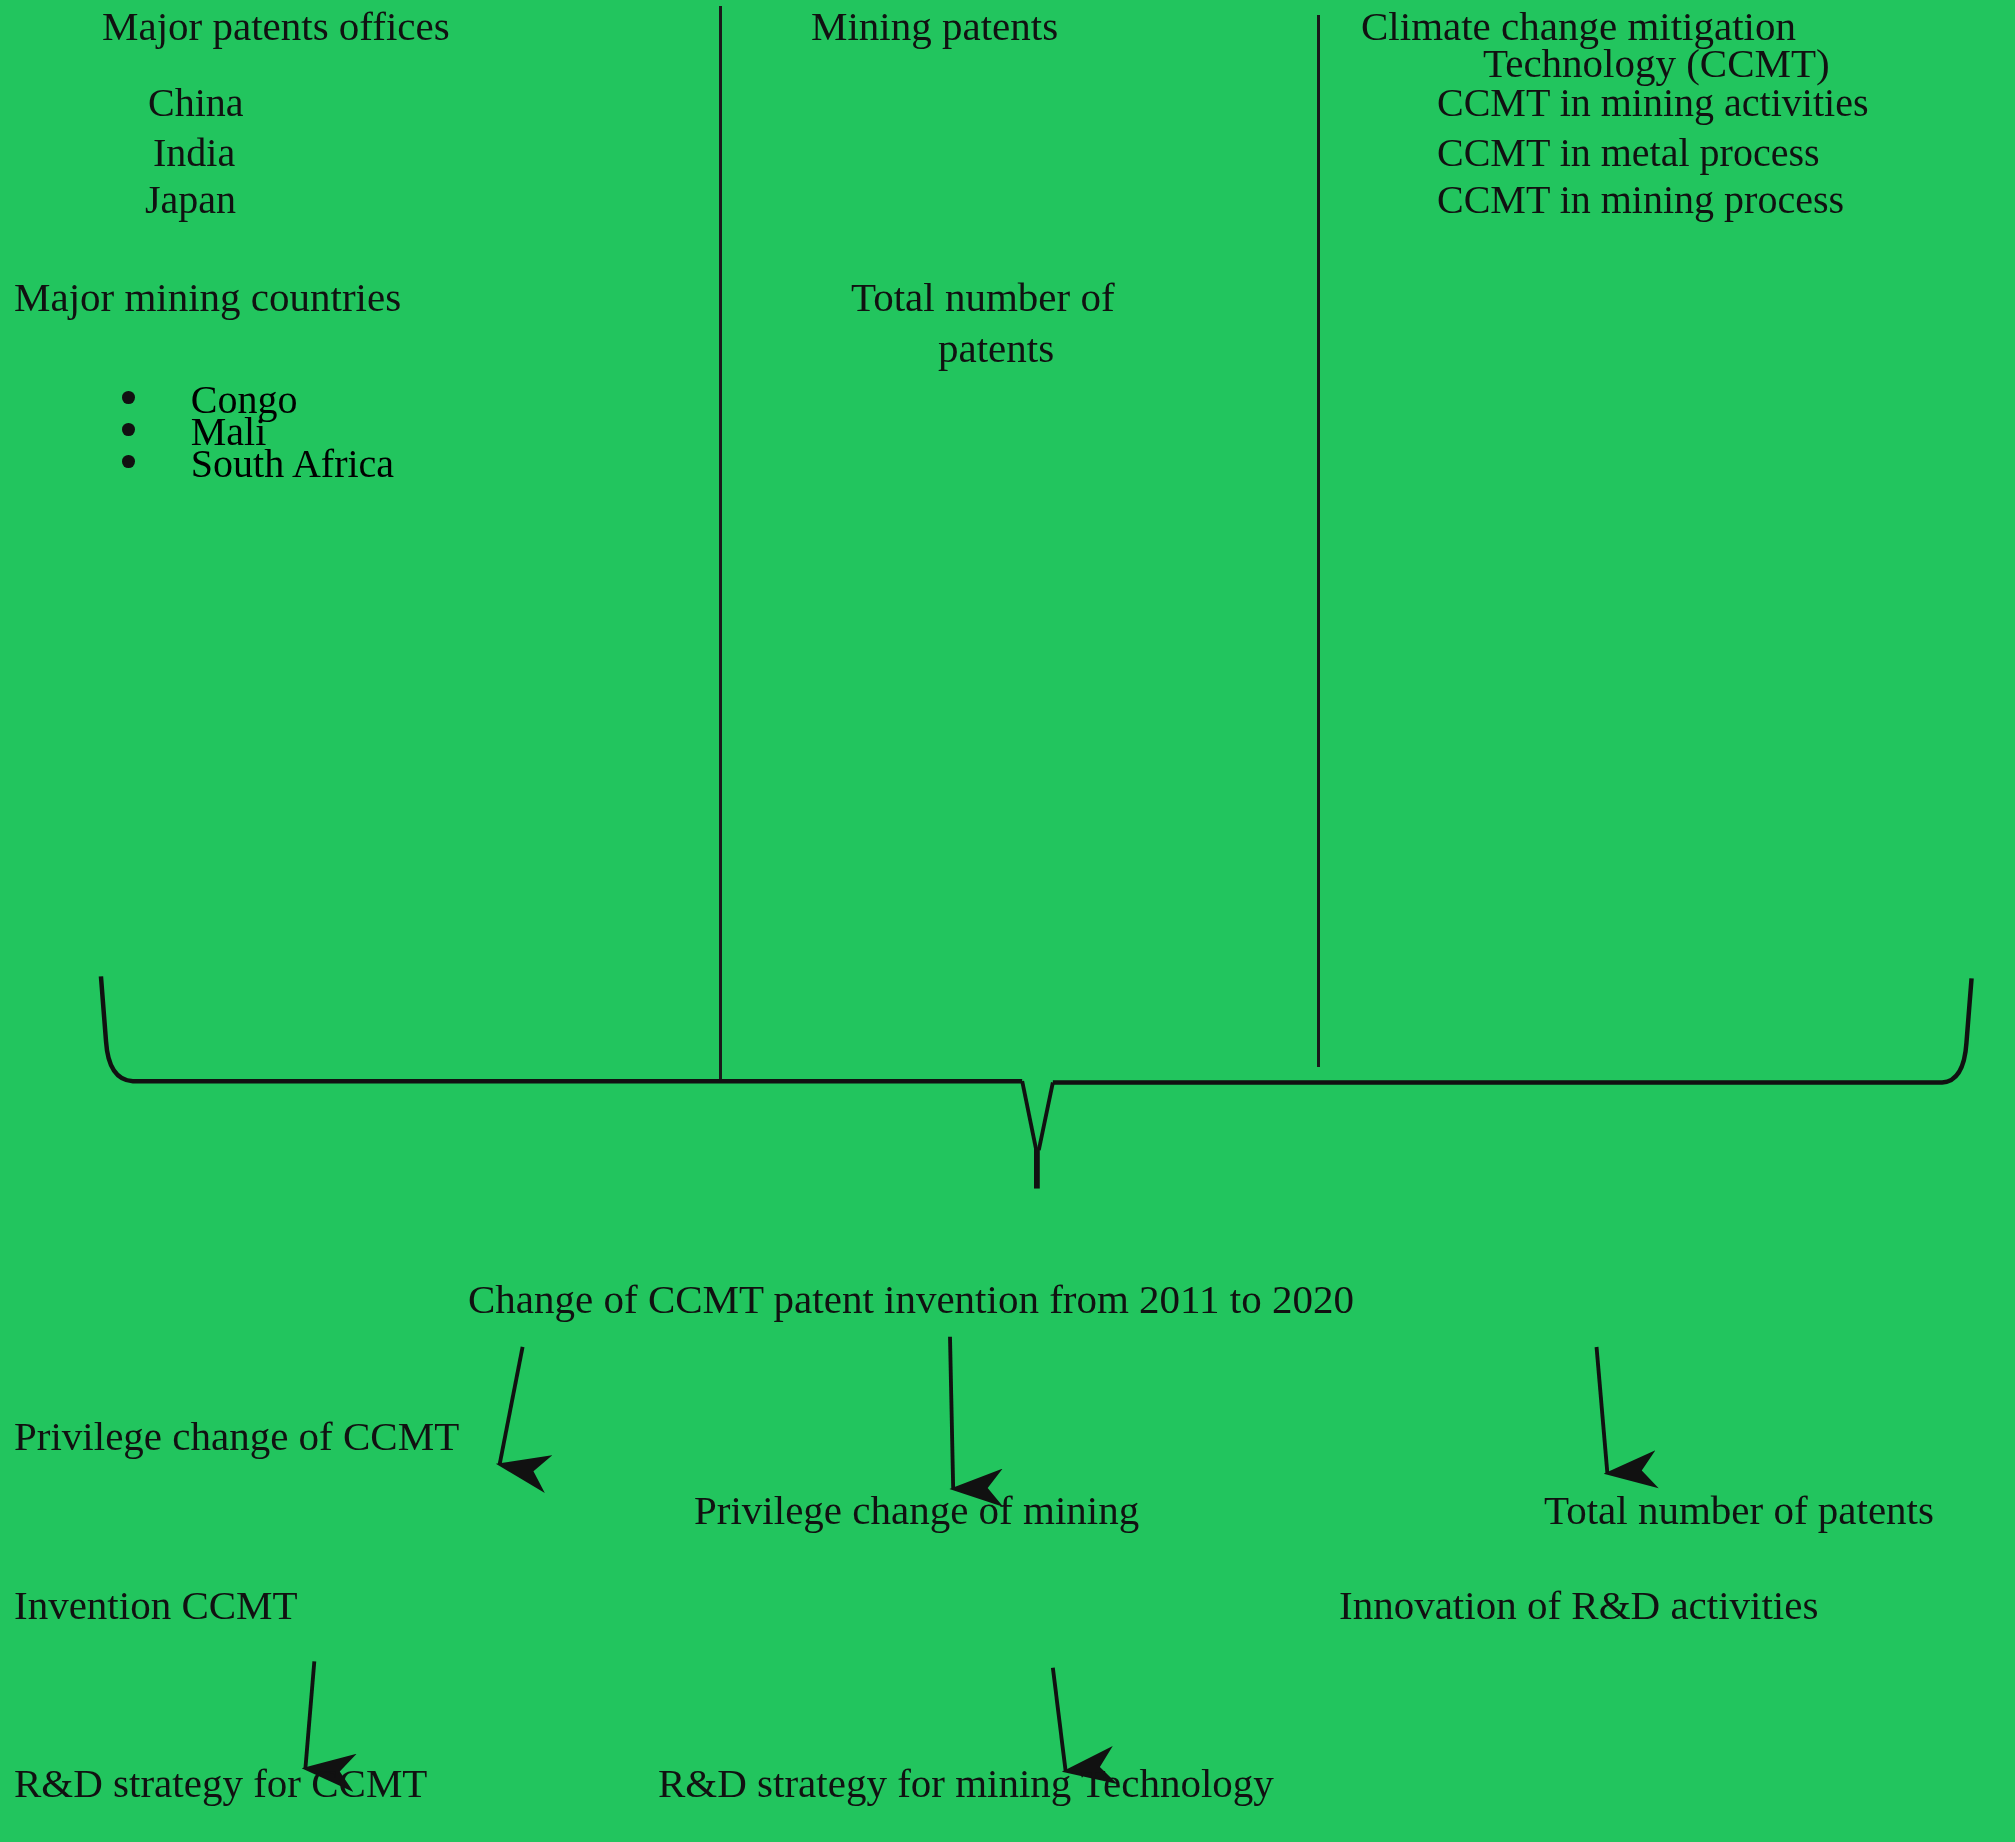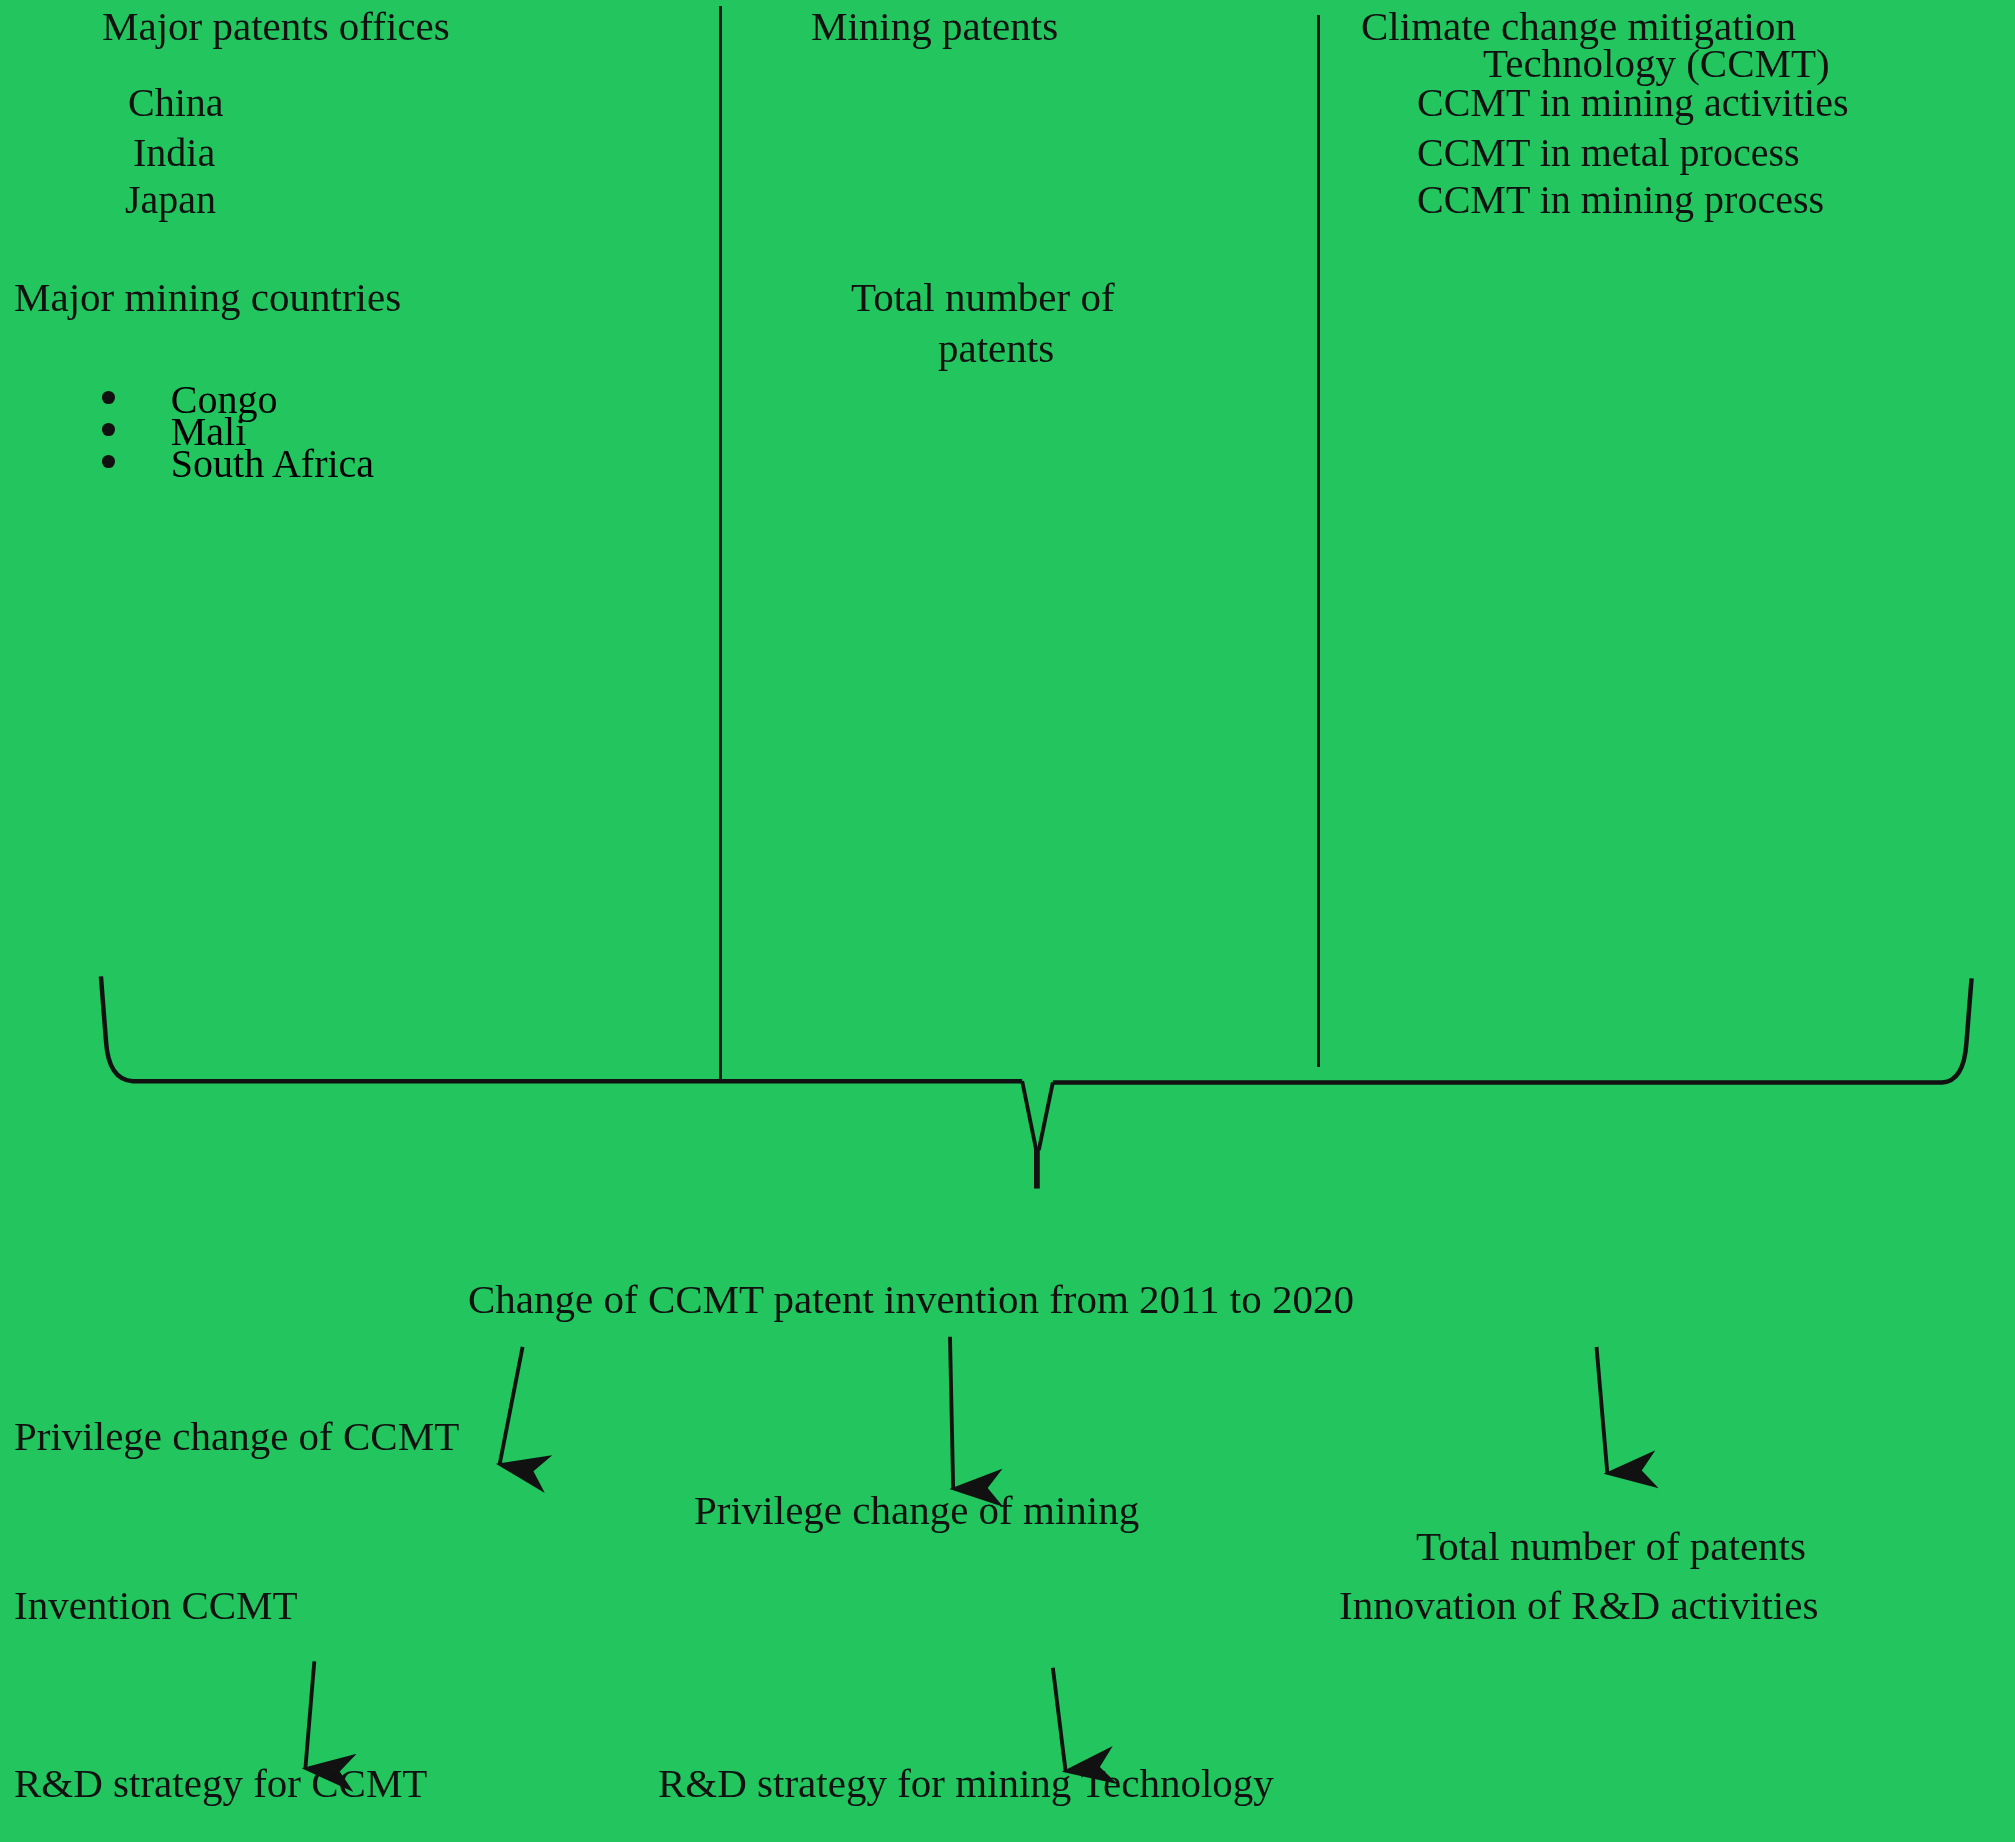--- a/index.html
+++ b/index.html
@@ -17,21 +17,21 @@
     overflow: hidden;
   }
   .txt {
     position: absolute;
     white-space: nowrap;
     line-height: 1.05;
     color: #111111;
     font-weight: 400;
   }
   .f-main { font-size: 41px; }
-  .f-body { font-size: 40px; }
+  .f-body { font-size: 40px; margin-left: 20px; }
   .vline {
     position: absolute;
     width: 2.6px;
     background: #1a1a1a;
   }
   .bullet-row {
     position: absolute;
     display: flex;
     align-items: baseline;
     white-space: nowrap;
@@ -127,21 +127,21 @@
     <path d="M492,2600 L478,2768" stroke="#111111" stroke-width="6" fill="none" marker-end="url(#ah)"></path>
     <path d="M1648,2610 L1668,2772" stroke="#111111" stroke-width="6" fill="none" marker-end="url(#ah)"></path>
   </svg>
 
   <div class="txt f-main" style="left:468px; top:1278px;">Change of CCMT patent invention from 2011 to 2020</div>
 
   <div class="txt f-main" style="left:14px; top:1415px;text-align:center;">Privilege change of CCMT</div>
 
   <div class="txt f-main" style="left:694px; top:1489px;">Privilege change of mining</div>
 
-  <div class="txt f-main" style="left:1416px; top:1489px;margin-top:36px;">Total number of patents</div>
+  <div class="txt f-main" style="left:1544px; top:1489px;">Total number of patents</div>
 
   <div class="txt f-main" style="left:14px; top:1584px;">Invention CCMT</div>
 
 
   <div class="txt f-main" style="left:1339px; top:1584px;">Innovation of R&amp;D activities</div>
 
   <div class="txt f-main" style="left:14px; top:1762px;">R&amp;D strategy for CCMT</div>
 
   <div class="txt f-main" style="left:658px; top:1762px;">R&amp;D strategy for mining Technology</div>
 

